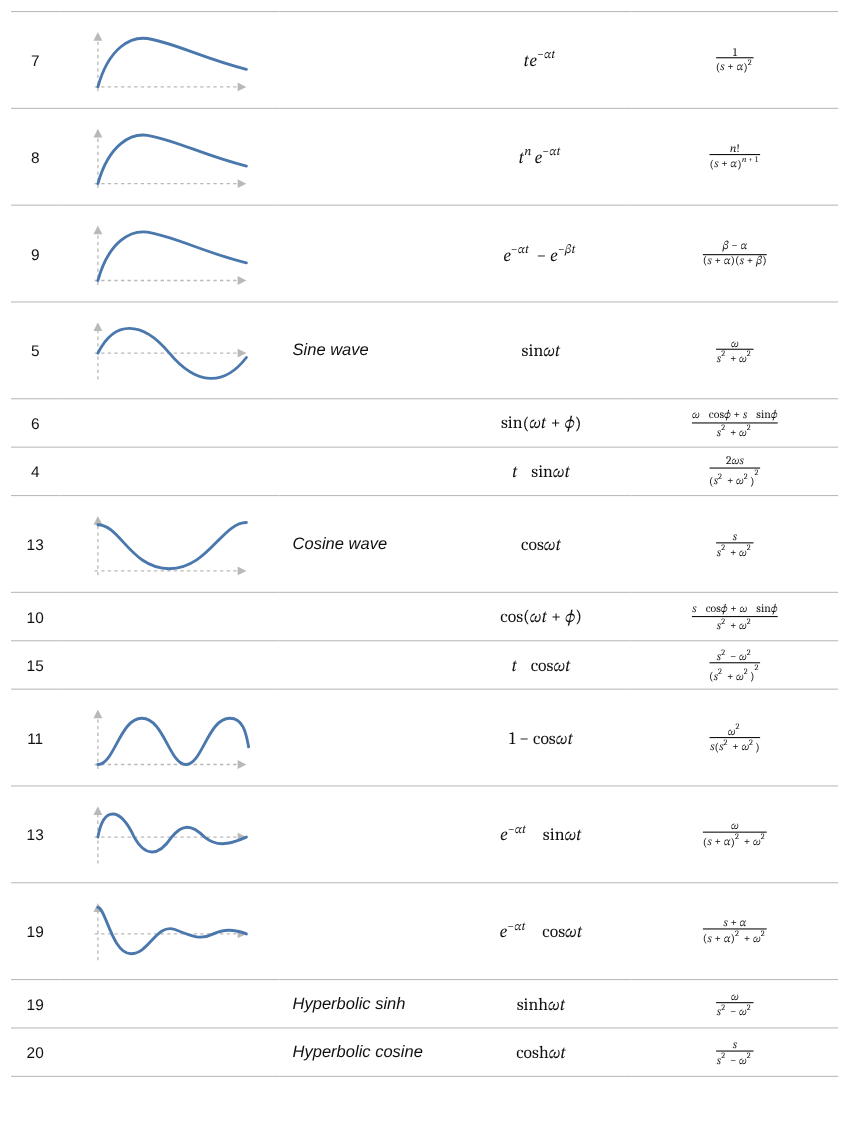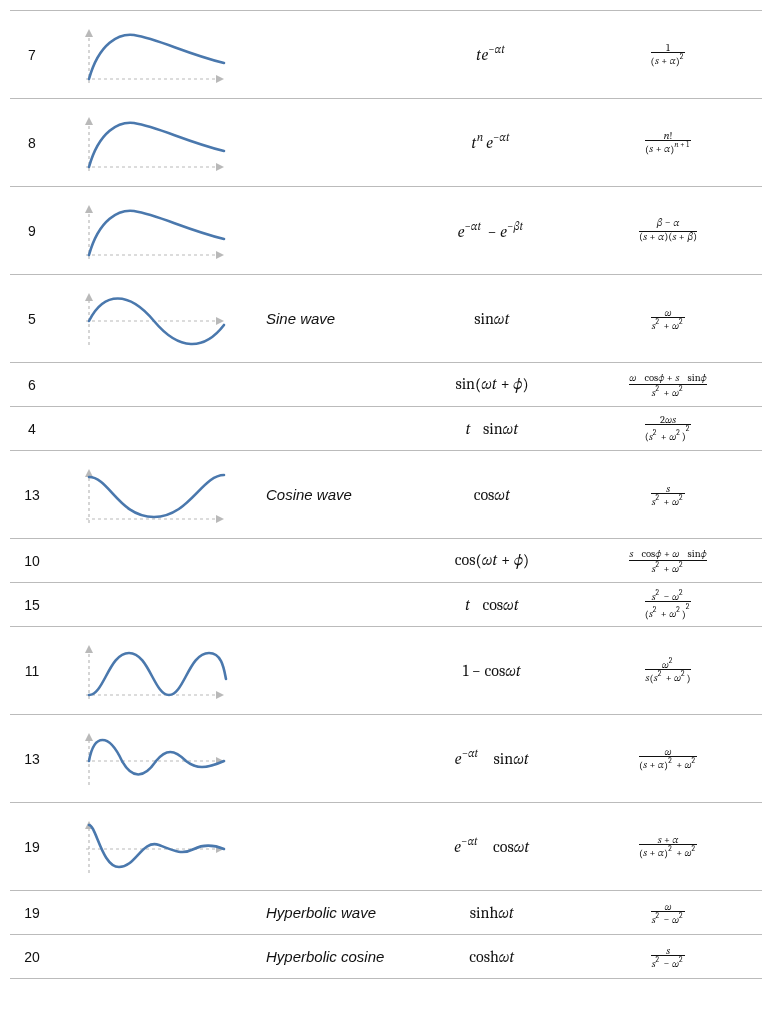--- a/index.html
+++ b/index.html
@@ -626,21 +626,21 @@
                   <mn>2</mn>
                 </msup>
               </mrow>
             </mfrac>
           </math>
         </td>
       </tr>
       <tr class="r-short">
         <td class="num-cell">19</td>
         <td class="graph-cell"></td>
-        <td class="name-cell">Hyperbolic wave</td>
+        <td class="name-cell">Hyperbolic sinh</td>
         <td class="fn-cell">
           <math>
             <mi>sinh</mi>
             <mo>⁡</mo>
             <mi>ω</mi>
             <mi>t</mi>
           </math>
         </td>
         <td class="tr-cell">
           <math>

